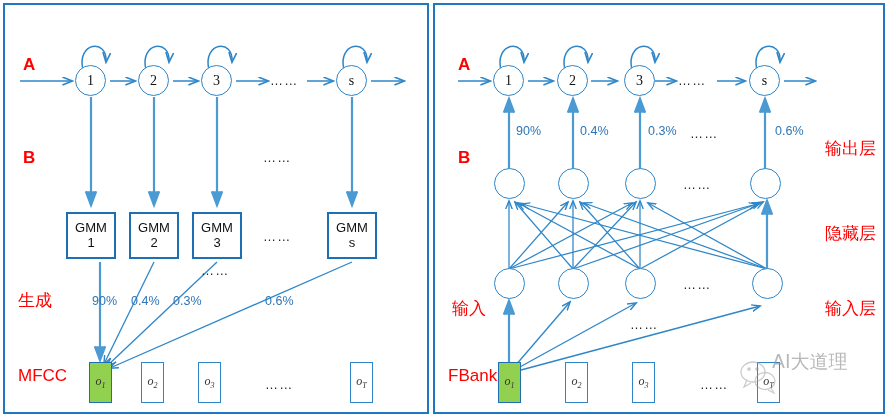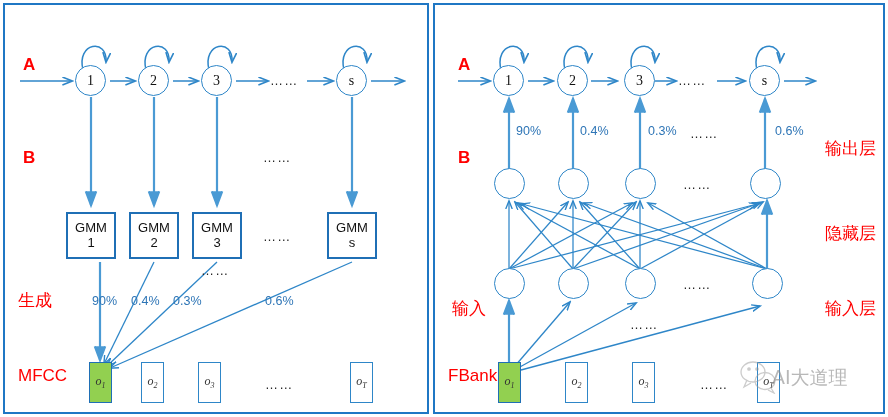--- a/index.html
+++ b/index.html
@@ -243,15 +243,15 @@
   <svg class="wmlogo" style="left:738px;top:358px;width:42px;height:36px;" viewBox="0 0 42 36">
     <g fill="none" stroke="#9a9a9a" stroke-width="1.3">
       <ellipse cx="15" cy="14" rx="12" ry="10"></ellipse>
       <path d="M9,22 L6,29 L13,25"></path>
       <ellipse cx="27" cy="23" rx="10" ry="8.5"></ellipse>
       <path d="M33,30 L36,35 L30,32"></path>
       <circle cx="11" cy="11" r="1.2" fill="#9a9a9a"></circle>
       <circle cx="19" cy="11" r="1.2" fill="#9a9a9a"></circle>
     </g>
   </svg>
-  <div class="wm" style="left:772px;top:365px;">AI大道理</div>
+  <div class="wm" style="left:772px;top:349px;">AI大道理</div>
 
 </div>
 
 </body></html>

